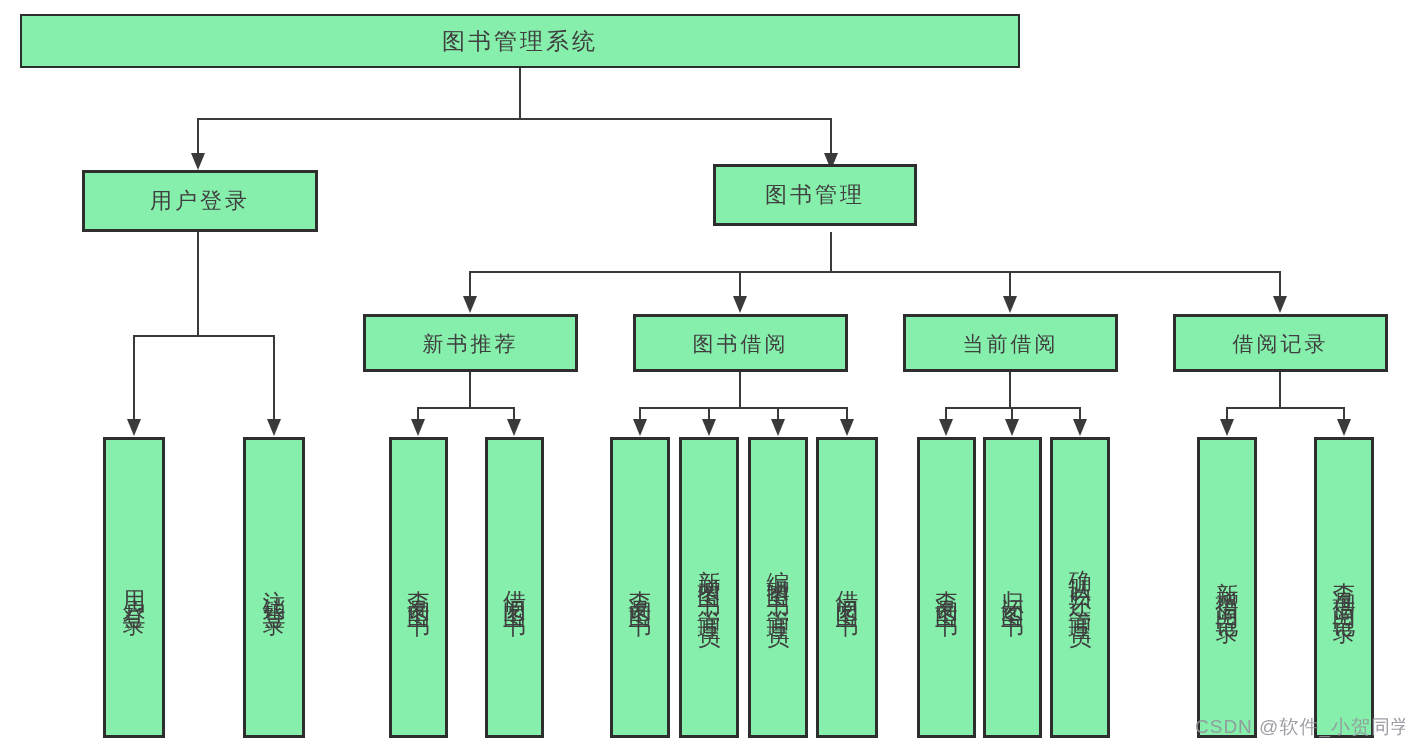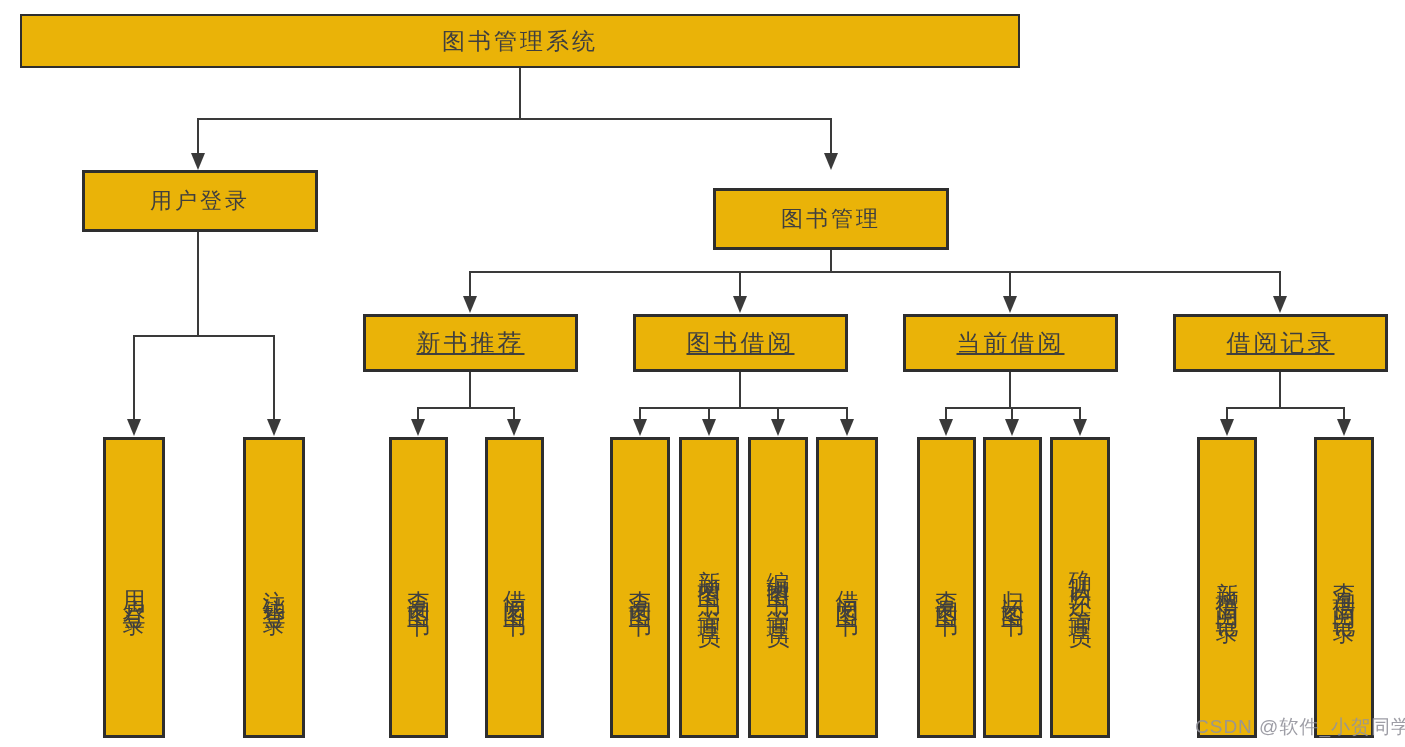--- a/index.html
+++ b/index.html
@@ -19,38 +19,38 @@
     position: absolute;
     left: 0;
     top: 0;
     width: 1405px;
     height: 747px;
     pointer-events: none;
   }
   .node {
     position: absolute;
     box-sizing: border-box;
-    background: #eab308;
+    background: #86efac;
     border: 3px solid #2e2e2e;
     display: flex;
     align-items: center;
     justify-content: center;
     color: #3f3f3f;
   }
   .hbox span {
     font-size: 22px;
     letter-spacing: 3px;
     white-space: nowrap;
     line-height: 1;
   }
   .root-box {
     border-width: 2px;
   }
   .root-box span { font-size: 23px; }
-  .l3-box span { font-size: 24px; text-decoration: underline; }
+  .l3-box span { font-size: 21px; }
   .vbox span {
     writing-mode: vertical-rl;
     text-orientation: mixed;
     font-size: 23px;
     letter-spacing: 8px;
     line-height: 1;
     white-space: nowrap;
   }
   .watermark {
     position: absolute;
@@ -138,21 +138,21 @@
     </g>
   </svg>
 
   <div class="node hbox root-box" style="left:20px; top:14px; width:1000px; height:54px;">
     <span>图书管理系统</span>
   </div>
 
   <div class="node hbox" style="left:82px; top:170px; width:236px; height:62px;">
     <span>用户登录</span>
   </div>
-  <div class="node hbox" style="left:713px; top:188px; width:236px; height:62px;">
+  <div class="node hbox" style="left:713px; top:164px; width:204px; height:62px;">
     <span>图书管理</span>
   </div>
 
   <div class="node hbox l3-box" style="left:363px; top:314px; width:215px; height:58px;">
     <span>新书推荐</span>
   </div>
   <div class="node hbox l3-box" style="left:903px; top:314px; width:215px; height:58px;">
     <span>当前借阅</span>
   </div>
   <div class="node hbox l3-box" style="left:633px; top:314px; width:215px; height:58px;">

